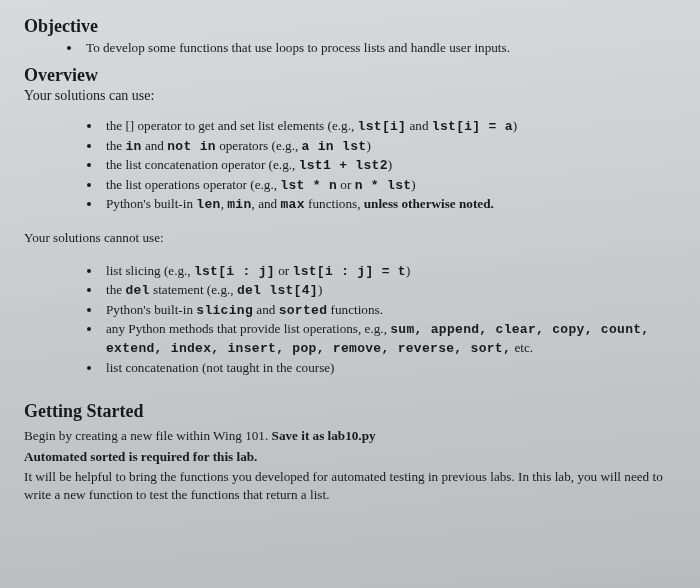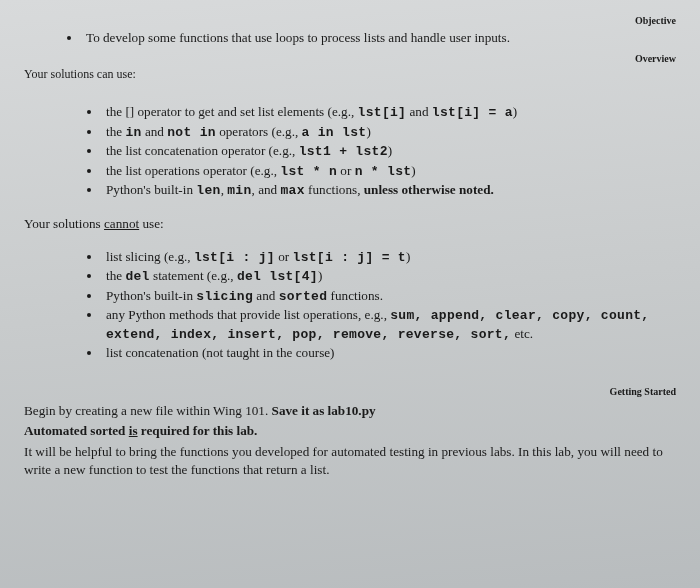--- a/index.html
+++ b/index.html
@@ -13,28 +13,27 @@
     background: linear-gradient(175deg, #d8dadb 0%, #c8cbcc 50%, #b8bcbe 100%);
     font-family: Georgia, 'Times New Roman', serif;
     font-size: 13.2px;
     color: #1a1a1a;
     padding: 8px 24px 10px 24px;
     box-sizing: border-box;
     line-height: 1.35;
   }
   .section-head {
     font-weight: bold;
-    font-size: 10px;
+    font-size: 18px;
     margin-top: 6px;
     margin-bottom: 0px;
-    text-align: right;
   }
   .subhead {
-    font-size: 12px;
-    margin-bottom: 12px;
+    font-size: 14px;
+    margin-bottom: 2px;
   }
   ul.outer {
     list-style: disc;
     margin: 0 0 4px 0;
     padding-left: 50px;
   }
   ul.inner {
     list-style: disc;
     margin: 4px 0 4px 0;
     padding-left: 70px;
@@ -43,21 +42,20 @@
     margin: 1px 8px;
     padding-left: 4px;
   }
   .mono {
     font-family: 'Courier New', Courier, monospace;
     font-size: 13px;
     letter-spacing: 0.3px;
     font-weight: bold;
   }
   .underline {
-    text-decoration: underline;
   }
   .bold {
     font-weight: bold;
   }
   p {
     margin: 3px 0;
   }
   .gap {
     height: 8px;
   }

